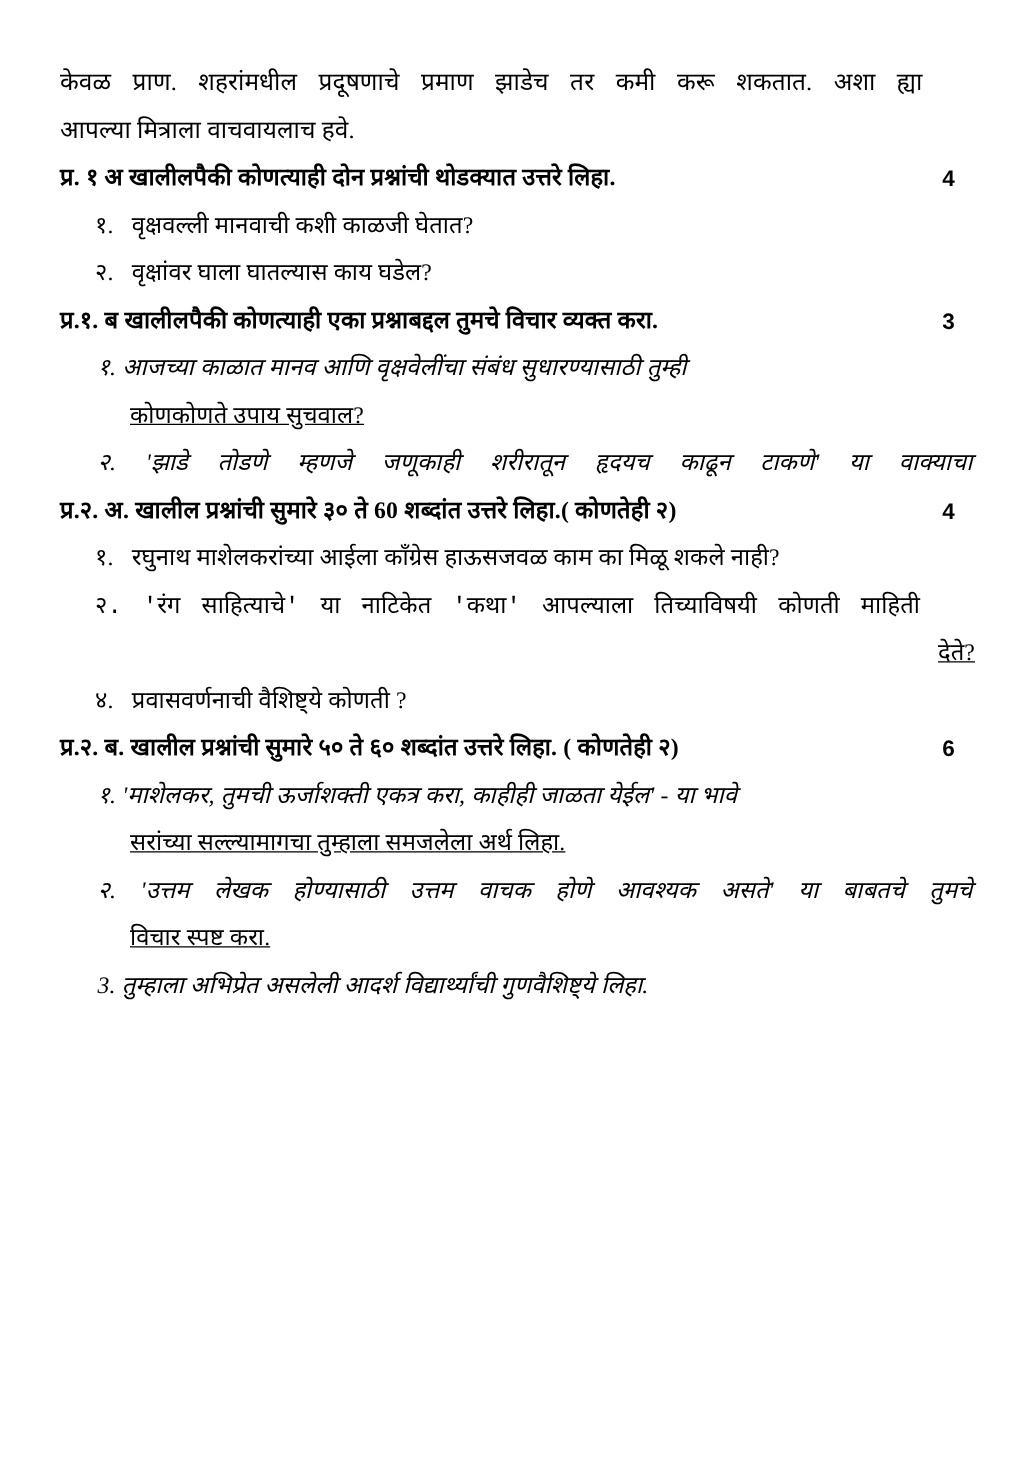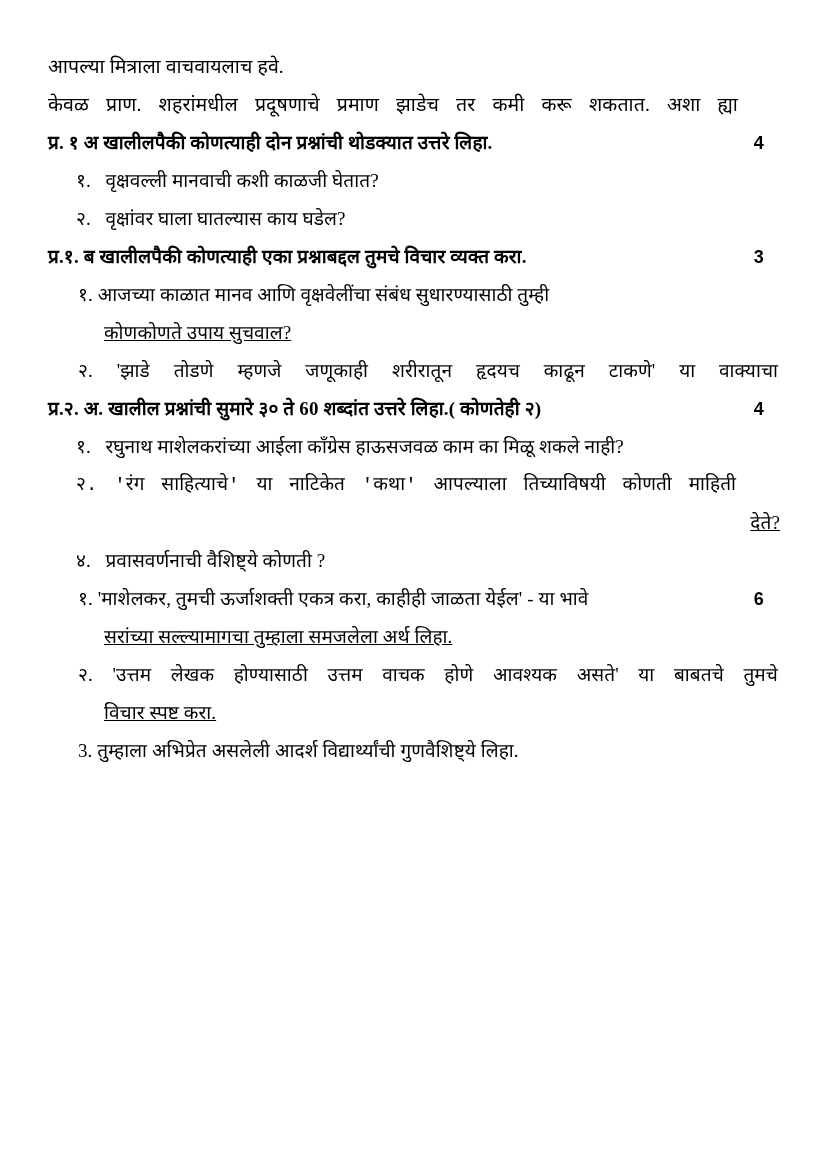--- a/index.html
+++ b/index.html
@@ -51,21 +51,21 @@
     font-size: 18px;
   }
 
   .sub {
     font-size: 19px;
     line-height: 38px;
     letter-spacing: 0.1px;
     white-space: nowrap;
   }
   .sub.ind1 { padding-left: 28px; }
-  .sub.ind2 { padding-left: 30px; }
+  .sub.ind2 { padding-left: 30px; font-style: italic; }
   .cont {
     font-size: 19px;
     line-height: 38px;
     letter-spacing: 0.1px;
     white-space: nowrap;
     text-decoration: underline;
   }
   .cont.ind-a { padding-left: 56px; }
   .cont.ind-b { padding-left: 58px; text-align: right; }
 
@@ -79,22 +79,22 @@
   .wide3 { width: 690px; }
 
   .num { display: inline-block; }
 </style>
 </head>
 <body>
 
 <div class="page">
   <div class="doc-body">
 
+    <div class="para-line spread wide3">केवळ प्राण. शहरांमधील प्रदूषणाचे प्रमाण झाडेच तर कमी करू शकतात. अशा ह्या</div>
     <div class="para-line">आपल्या मित्राला वाचवायलाच हवे.</div>
-    <div class="para-line spread wide3">केवळ प्राण. शहरांमधील प्रदूषणाचे प्रमाण झाडेच तर कमी करू शकतात. अशा ह्या</div>
 
     <div class="qhead">
       <span>प्र. १ अ खालीलपैकी कोणत्याही दोन प्रश्नांची थोडक्यात उत्तरे लिहा.</span>
       <span class="marks">4</span>
     </div>
     <div class="sub ind1">
       <span class="num">१.</span>
       &nbsp;
       <span>वृक्षवल्ली मानवाची कशी काळजी घेतात?</span>
     </div>
@@ -132,20 +132,21 @@
       <span>'रंग साहित्याचे' या नाटिकेत 'कथा' आपल्याला तिच्याविषयी कोणती माहिती</span>
     </div>
     <div class="cont ind-b">देते?</div>
     <div class="sub ind1">
       <span class="num">४.</span>
       &nbsp;
       <span>प्रवासवर्णनाची वैशिष्ट्ये कोणती ?</span>
     </div>
 
     <div class="qhead">
+      <span>प्र.२. ब.  खालील प्रश्नांची सुमारे ५० ते ६० शब्दांत उत्तरे लिहा. ( कोणतेही २)</span>
       <span class="marks">6</span>
     </div>
     <div class="sub ind2">
       <span class="num">१.</span>
       <span>'माशेलकर, तुमची ऊर्जाशक्ती  एकत्र करा, काहीही जाळता येईल' - या भावे</span>
     </div>
     <div class="cont ind-a">सरांच्या सल्ल्यामागचा तुम्हाला समजलेला अर्थ लिहा.</div>
     <div class="sub ind2 spread wide">
       <span class="num">२.</span>
       <span>'उत्तम लेखक होण्यासाठी उत्तम वाचक होणे आवश्यक असते' या बाबतचे तुमचे</span>

